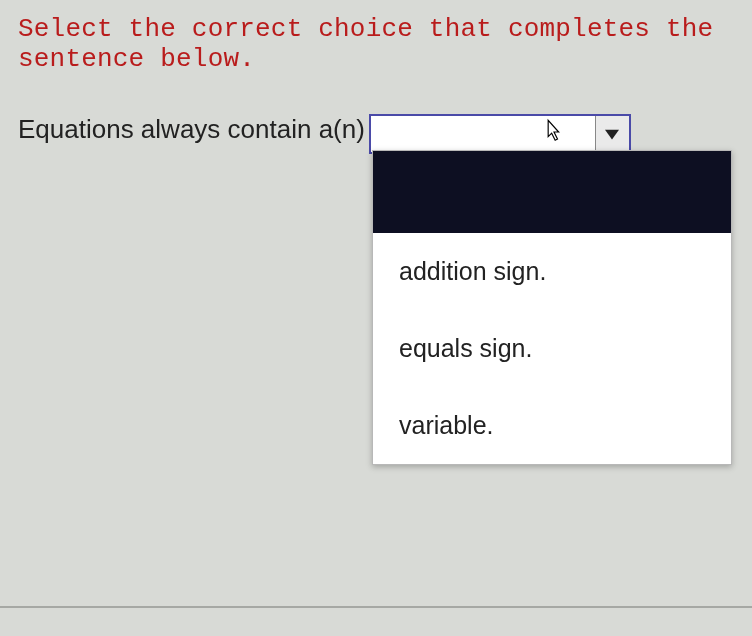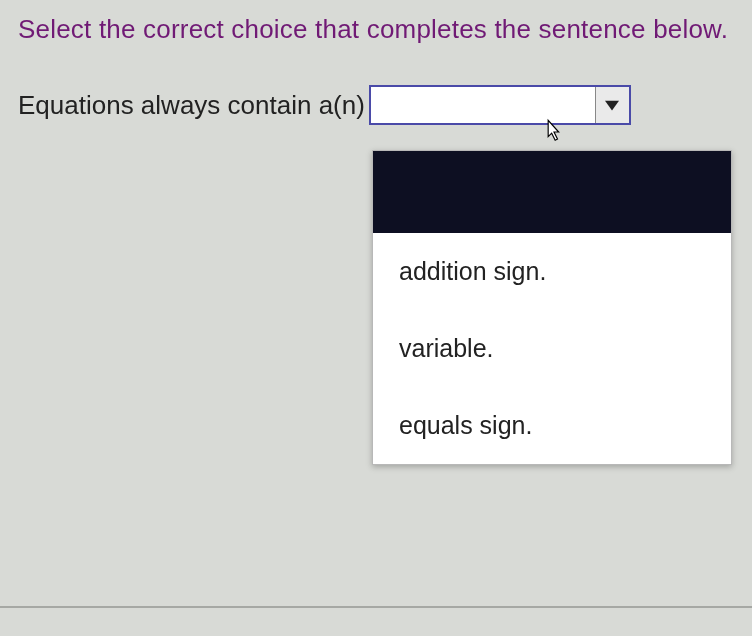--- a/index.html
+++ b/index.html
@@ -10,27 +10,28 @@
       font-family: Arial, Helvetica, sans-serif;
       color: #2a2a2a;
       overflow: hidden;
       position: relative;
     }
     .container {
       padding: 14px 18px;
     }
     .instruction {
       font-size: 26px;
-      color: #701a75;
+      color: #b91c1c;
       margin-bottom: 40px;
       letter-spacing: 0.2px;
+      font-family: Liberation Mono, monospace;
     }
     .prompt-row {
       display: flex;
-      align-items: center;
+      align-items: flex-start;
       gap: 4px;
     }
     .prompt-text {
       font-size: 26px;
       color: #222;
     }
     .select-box {
       display: inline-flex;
       align-items: stretch;
       border: 2px solid #4a4aa8;
@@ -125,17 +126,17 @@
 
 <div class="cursor">
   <svg viewBox="0 0 24 24">
     <path d="M7 2 L7 16 L10 13 L13 19 L15 18 L12 12 L16 12 Z" fill="#fff" stroke="#000" stroke-width="1"></path>
   </svg>
 </div>
 
 <div class="dropdown">
   <div class="dropdown-option highlighted"></div>
   <div class="dropdown-option">addition sign.</div>
+  <div class="dropdown-option">equals sign.</div>
   <div class="dropdown-option">variable.</div>
-  <div class="dropdown-option">equals sign.</div>
 </div>
 
 <div class="footer-line"></div>
 
 </body></html>

